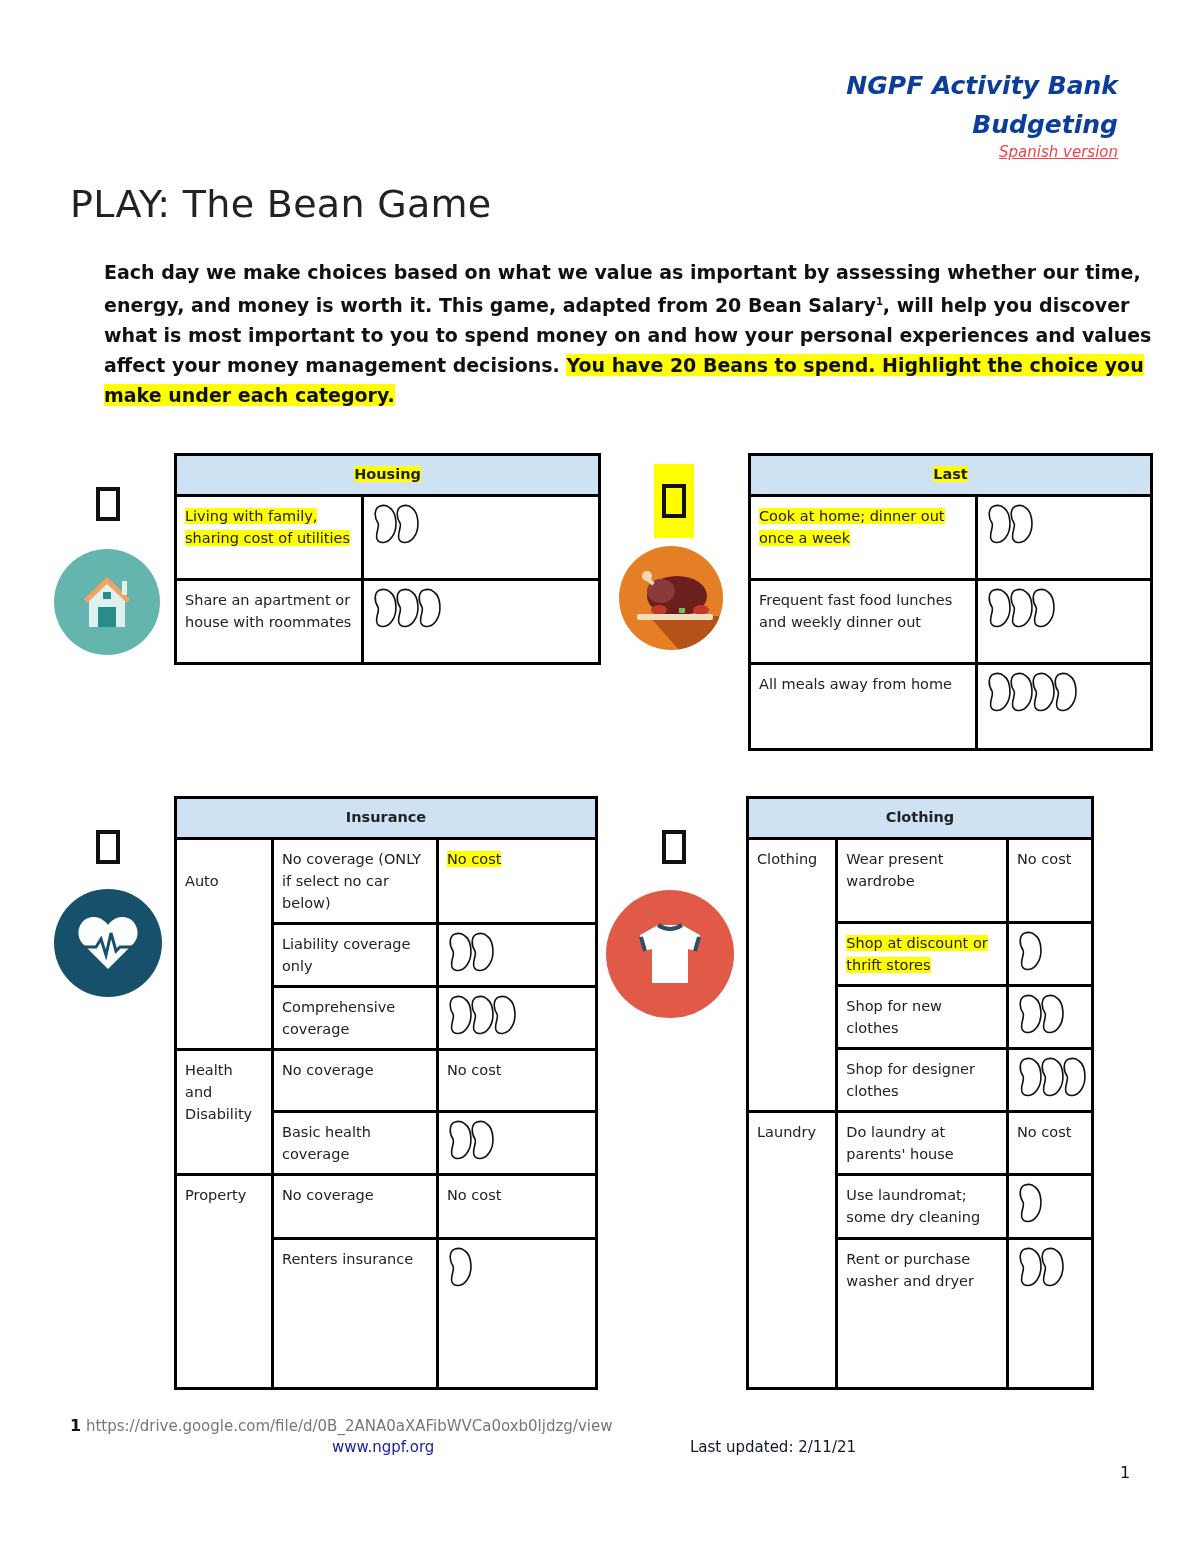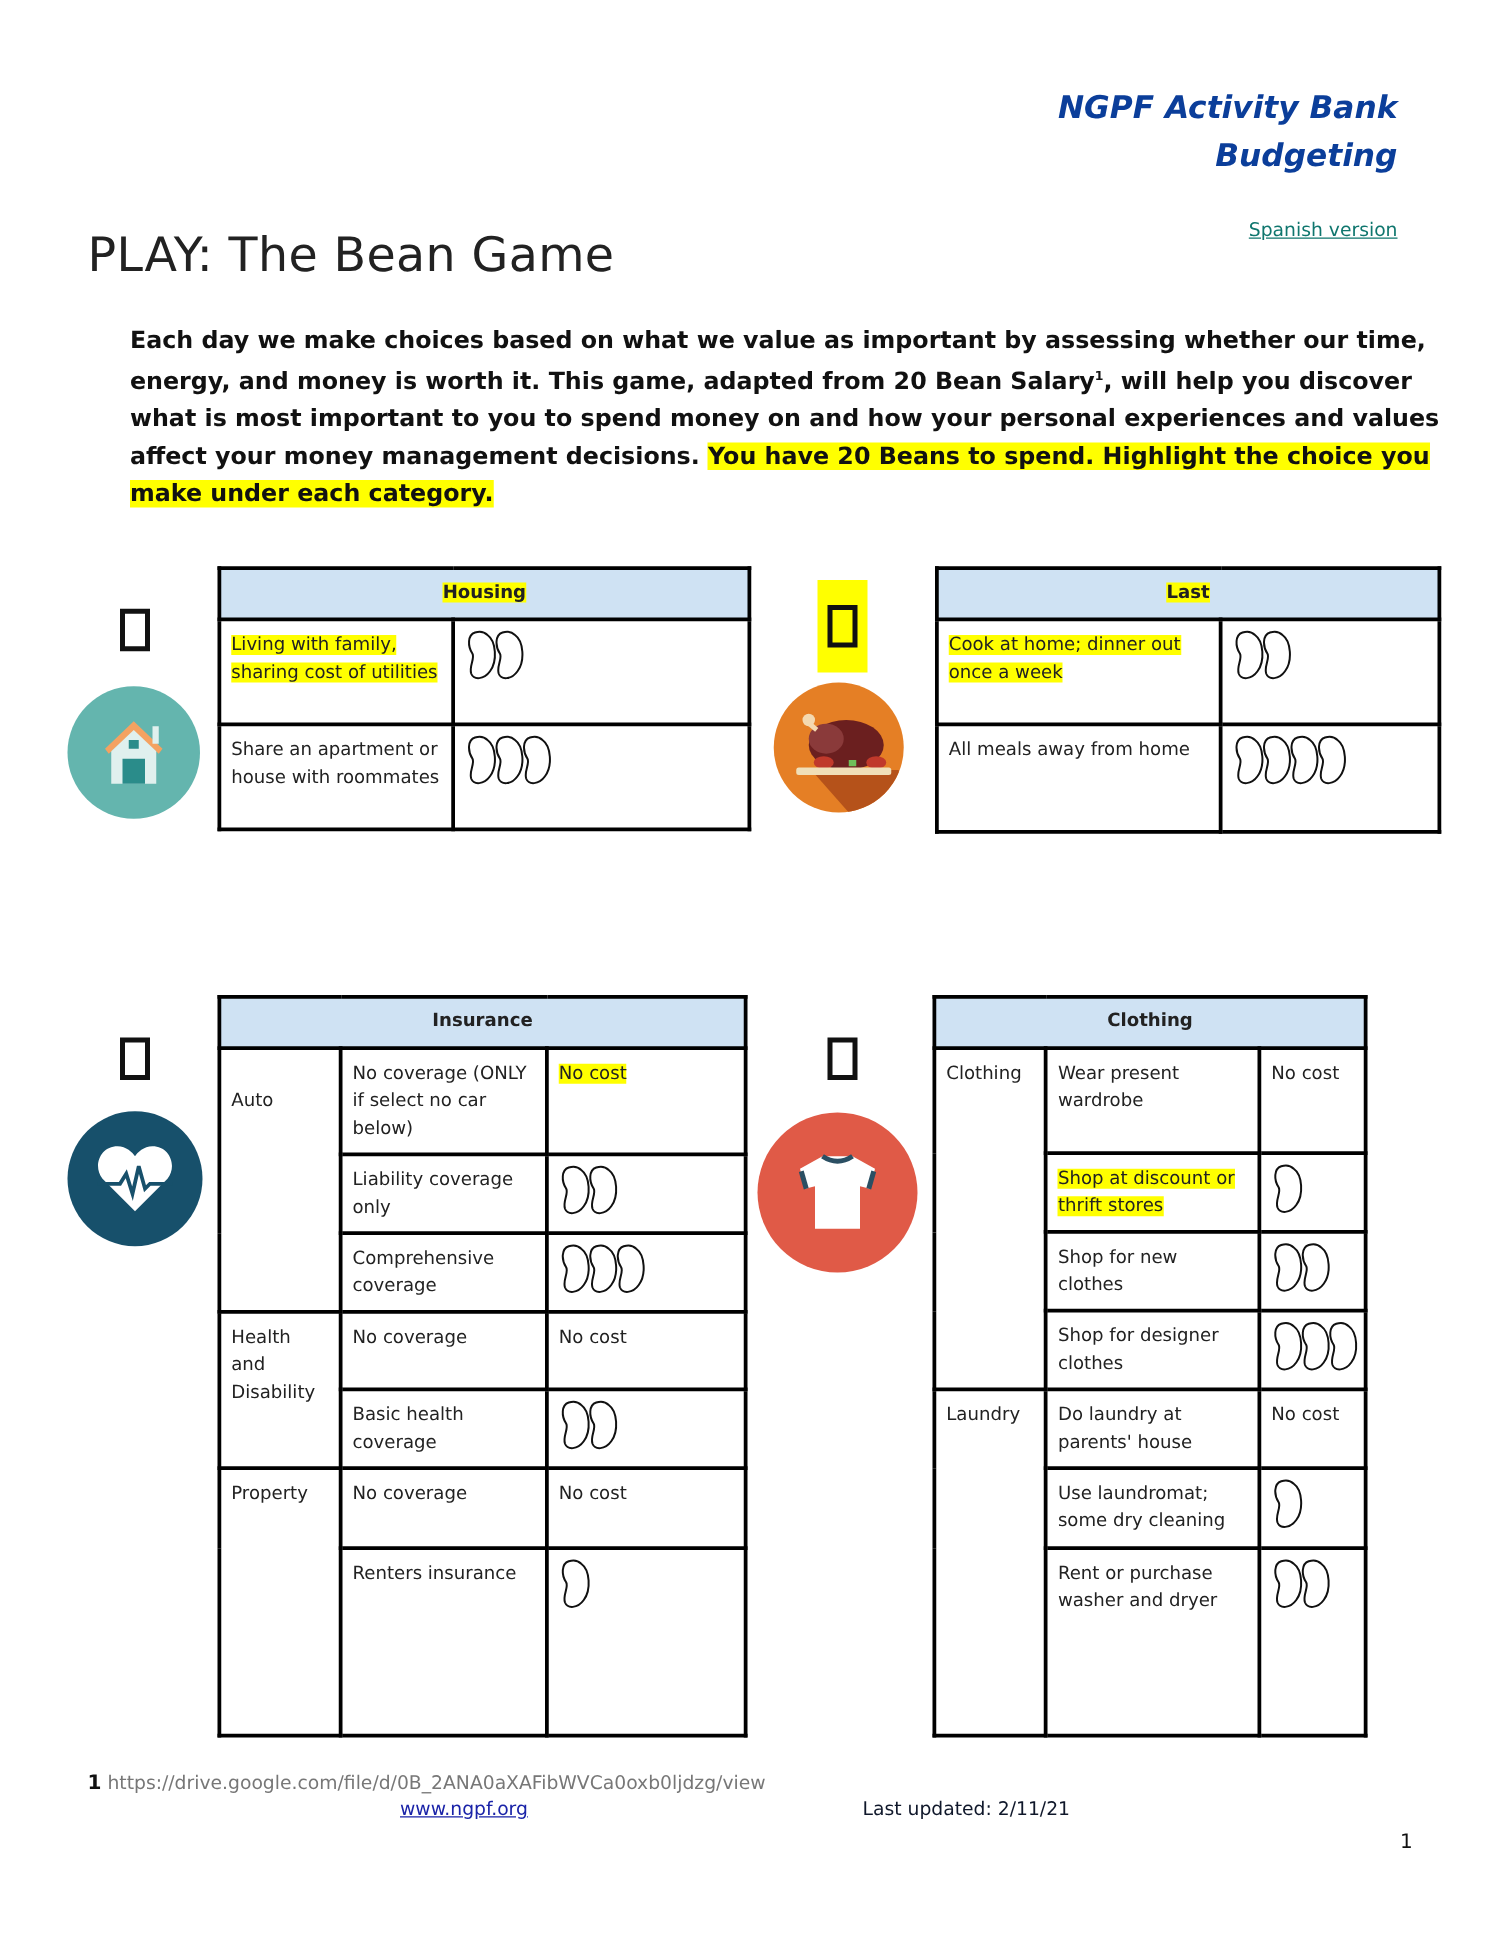--- a/index.html
+++ b/index.html
@@ -1,20 +1,20 @@
 <!DOCTYPE html>
 <html><head>
 <meta charset="utf-8">
 <style>
   html, body { margin: 0; padding: 0; background: #ffffff; }
   body { width: 1200px; height: 1553px; position: relative; font-family: "DejaVu Sans", sans-serif; color: #222; overflow: hidden; }
   .abs { position: absolute; }
 
   .hdr { right: 82px; text-align: right; font-family: "DejaVu Sans", sans-serif; font-weight: bold; font-style: italic; color: #0b3e9a; font-size: 25px; line-height: 39px; }
-  .hdr-sub { right: 82px; top: 143px; font-size: 15px; color: #0f766e; text-decoration: underline; margin-top: 32px; }
+  .hdr-sub { right: 82px; top: 143px; font-size: 15px; color: #ef4444; font-style: italic; text-decoration: underline; }
 
   .title { left: 70px; top: 182px; font-size: 38px; color: #222; font-family: "DejaVu Sans", sans-serif; font-weight: normal; letter-spacing: 0.3px; }
 
   .intro { left: 70px; top: 257px; width: 1060px; font-size: 19px; font-weight: bold; line-height: 30px; color: #111; margin-left: 34px; }
   .intro sup { font-size: 10px; }
   .hl { background: #ffff00; }
 
   table.bt { position: absolute; border-collapse: collapse; font-size: 14.5px; color: #222; }
   table.bt td { border: 3px solid #000; vertical-align: top; padding: 8px 8px; line-height: 22px; }
   table.bt td.head { background: #cfe2f3; font-weight: bold; font-size: 14.5px; padding: 7px 8px; height: 24px; text-align: center; }
@@ -23,21 +23,21 @@
   .bean-row { display: flex; }
   .bean { width: 26px; height: 42px; margin-right: -4px; }
 
   .glyph-box { width: 24px; height: 34px; border: 4px solid #111; box-sizing: border-box; }
   .glyph-wrap { display: flex; align-items: center; justify-content: center; }
 
   .icon-circle { border-radius: 50%; display: flex; align-items: center; justify-content: center; }
 
   .footnote { left: 70px; top: 1416px; font-size: 15px; color: #777; }
   .footnote b { color: #111; font-size: 16px; }
-  .site { left: 320px; top: 1438px; font-size: 15px; color: #1a23a8; text-decoration: underline; }
+  .site { left: 332px; top: 1438px; font-size: 15px; color: #1a23a8; }
   .updated { left: 690px; top: 1438px; font-size: 15px; color: #0f172a; }
   .pagenum { left: 1120px; top: 1463px; font-size: 16px; color: #111; }
 </style>
 </head>
 <body>
 
 <div class="abs hdr" style="top:66px;">NGPF Activity Bank</div>
 <div class="abs hdr" style="top:105px;">Budgeting</div>
 <a class="abs hdr-sub">Spanish version</a>
 
@@ -125,20 +125,36 @@
           <div class="bean-row">
             <svg class="bean" viewBox="0 0 26 42">
               <path d="M8 3 C2 5 2 14 6 20 C8 24 3 30 5 36 C7 41 15 41 20 34 C26 26 25 10 18 5 C15 2 11 2 8 3 Z" fill="none" stroke="#111" stroke-width="1.6"></path>
             </svg>
             <svg class="bean" viewBox="0 0 26 42">
               <path d="M8 3 C2 5 2 14 6 20 C8 24 3 30 5 36 C7 41 15 41 20 34 C26 26 25 10 18 5 C15 2 11 2 8 3 Z" fill="none" stroke="#111" stroke-width="1.6"></path>
             </svg>
           </div>
         </td>
   </tr>
+  <tr style="height:84px;">
+    <td><span>Frequent fast food lunches and weekly dinner out</span></td>
+    <td class="bean-cell">
+          <div class="bean-row">
+            <svg class="bean" viewBox="0 0 26 42">
+              <path d="M8 3 C2 5 2 14 6 20 C8 24 3 30 5 36 C7 41 15 41 20 34 C26 26 25 10 18 5 C15 2 11 2 8 3 Z" fill="none" stroke="#111" stroke-width="1.6"></path>
+            </svg>
+            <svg class="bean" viewBox="0 0 26 42">
+              <path d="M8 3 C2 5 2 14 6 20 C8 24 3 30 5 36 C7 41 15 41 20 34 C26 26 25 10 18 5 C15 2 11 2 8 3 Z" fill="none" stroke="#111" stroke-width="1.6"></path>
+            </svg>
+            <svg class="bean" viewBox="0 0 26 42">
+              <path d="M8 3 C2 5 2 14 6 20 C8 24 3 30 5 36 C7 41 15 41 20 34 C26 26 25 10 18 5 C15 2 11 2 8 3 Z" fill="none" stroke="#111" stroke-width="1.6"></path>
+            </svg>
+          </div>
+        </td>
+  </tr>
   <tr style="height:86px;">
     <td><span>All meals away from home</span></td>
     <td class="bean-cell">
           <div class="bean-row">
             <svg class="bean" viewBox="0 0 26 42">
               <path d="M8 3 C2 5 2 14 6 20 C8 24 3 30 5 36 C7 41 15 41 20 34 C26 26 25 10 18 5 C15 2 11 2 8 3 Z" fill="none" stroke="#111" stroke-width="1.6"></path>
             </svg>
             <svg class="bean" viewBox="0 0 26 42">
               <path d="M8 3 C2 5 2 14 6 20 C8 24 3 30 5 36 C7 41 15 41 20 34 C26 26 25 10 18 5 C15 2 11 2 8 3 Z" fill="none" stroke="#111" stroke-width="1.6"></path>
             </svg>

